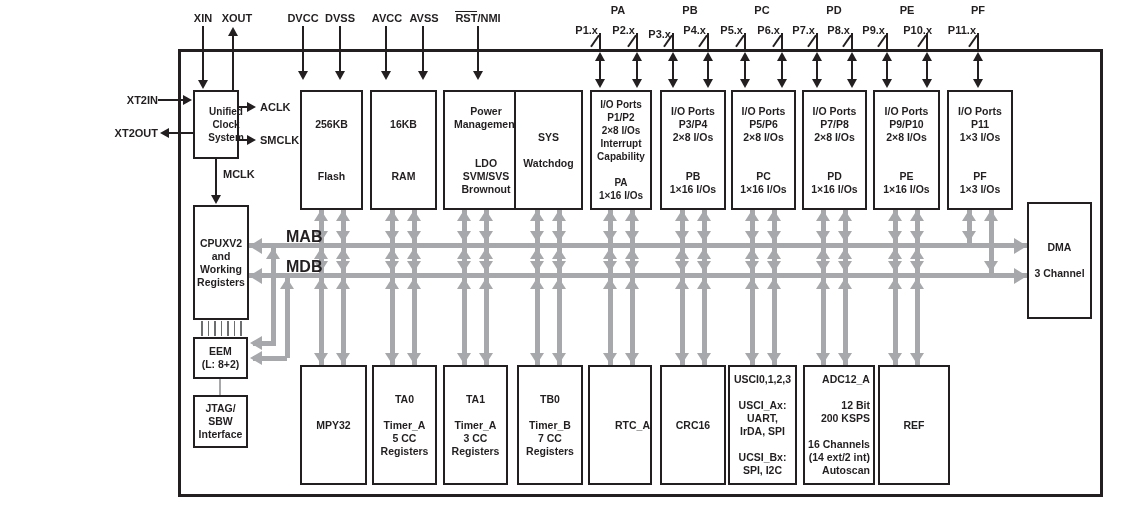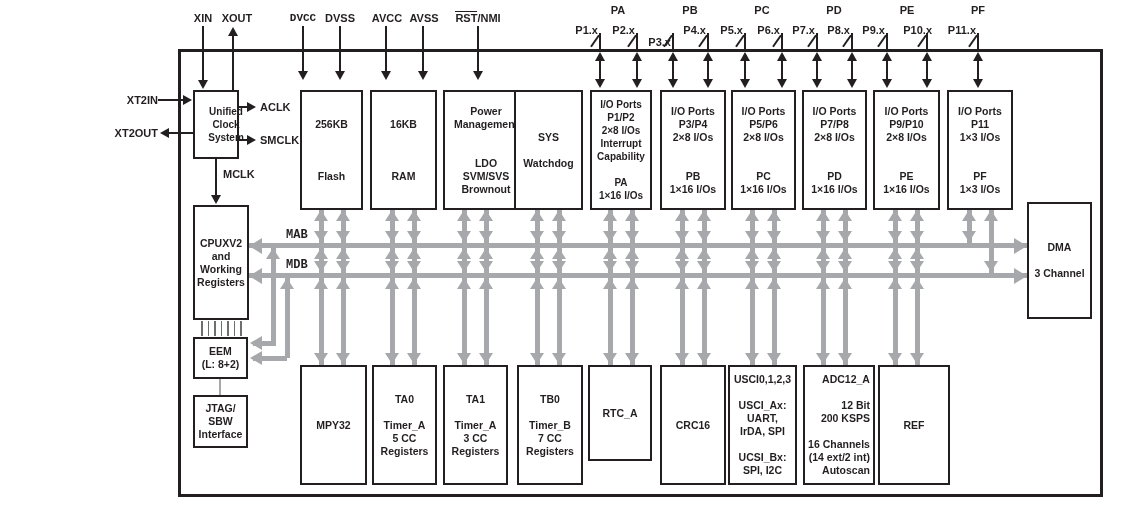--- a/index.html
+++ b/index.html
@@ -5,48 +5,48 @@
   html,body{margin:0;padding:0;background:#ffffff;}
   #diagram{position:relative;width:1130px;height:514px;background:#ffffff;overflow:hidden;
            font-family:"Liberation Sans","DejaVu Sans",sans-serif;color:#231f20;}
   .block{position:absolute;background:#ffffff;border:2px solid #231f20;box-sizing:border-box;
          display:flex;align-items:center;justify-content:center;text-align:center;z-index:5;}
   .btxt{font-weight:bold;font-size:10.5px;line-height:13px;white-space:nowrap;}
   .outer{position:absolute;border:3px solid #231f20;box-sizing:border-box;z-index:1;background:transparent;}
   .lbl{position:absolute;font-weight:bold;font-size:11px;line-height:13px;white-space:nowrap;z-index:8;}
   .ctr{text-align:center;}
   .rgt{text-align:right;}
-  .buslbl{position:absolute;font-weight:bold;font-size:12px;z-index:8;font-family:Liberation Mono, monospace;}
+  .buslbl{position:absolute;font-weight:bold;font-size:16px;z-index:8;}
   .ovl{border-top:1.5px solid #231f20;padding-top:0px;}
 </style>
 </head>
 <body>
 
 <div id="diagram">
 
   <div class="outer" style="left:178px;top:49px;width:925px;height:448px;"></div>
 
   <div class="lbl ctr" style="left:183px;top:12px;width:40px;">XIN</div>
   <div class="lbl ctr" style="left:212px;top:12px;width:50px;">XOUT</div>
-  <div class="lbl ctr" style="left:273px;top:12px;width:60px;font-family:Liberation Mono, monospace;">DVCC</div>
+  <div class="lbl ctr" style="left:273px;top:12px;width:60px;">DVCC</div>
   <div class="lbl ctr" style="left:310px;top:12px;width:60px;">DVSS</div>
   <div class="lbl ctr" style="left:357px;top:12px;width:60px;">AVCC</div>
   <div class="lbl ctr" style="left:394px;top:12px;width:60px;">AVSS</div>
   <div class="lbl ctr" style="left:438px;top:12px;width:80px;"><span class="ovl">RST</span><span>/NMI</span></div>
 
   <div class="lbl ctr" style="left:598px;top:4px;width:40px;">PA</div>
   <div class="lbl ctr" style="left:670px;top:4px;width:40px;">PB</div>
   <div class="lbl ctr" style="left:742px;top:4px;width:40px;">PC</div>
   <div class="lbl ctr" style="left:814px;top:4px;width:40px;">PD</div>
   <div class="lbl ctr" style="left:887px;top:4px;width:40px;">PE</div>
   <div class="lbl ctr" style="left:958px;top:4px;width:40px;">PF</div>
 
   <div class="lbl rgt" style="left:552px;top:24px;width:46px;">P1.x</div>
   <div class="lbl rgt" style="left:589px;top:24px;width:46px;">P2.x</div>
-  <div class="lbl rgt" style="left:625px;top:36px;width:46px;">P3.x</div>
+  <div class="lbl rgt" style="left:625px;top:28px;width:46px;">P3.x</div>
   <div class="lbl rgt" style="left:660px;top:24px;width:46px;">P4.x</div>
   <div class="lbl rgt" style="left:697px;top:24px;width:46px;">P5.x</div>
   <div class="lbl rgt" style="left:734px;top:24px;width:46px;">P6.x</div>
   <div class="lbl rgt" style="left:769px;top:24px;width:46px;">P7.x</div>
   <div class="lbl rgt" style="left:804px;top:24px;width:46px;">P8.x</div>
   <div class="lbl rgt" style="left:839px;top:24px;width:46px;">P9.x</div>
   <div class="lbl rgt" style="left:873px;top:24px;width:52px;padding-left:7px;">P10.x</div>
   <div class="lbl rgt" style="left:930px;top:24px;width:46px;">P11.x</div>
 
   <div class="lbl rgt" style="left:110px;top:94px;width:48px;">XT2IN</div>
@@ -108,21 +108,21 @@
     </div>
   <div class="block" style="left:372px;top:365px;width:65px;height:120px;">
       <div class="btxt">TA0<br>&nbsp;<br>Timer_A<br>5 CC<br>Registers</div>
     </div>
   <div class="block" style="left:443px;top:365px;width:65px;height:120px;">
       <div class="btxt">TA1<br>&nbsp;<br>Timer_A<br>3 CC<br>Registers</div>
     </div>
   <div class="block" style="left:517px;top:365px;width:66px;height:120px;">
       <div class="btxt">TB0<br>&nbsp;<br>Timer_B<br>7 CC<br>Registers</div>
     </div>
-  <div class="block" style="left:588px;top:365px;width:64px;height:96px;">
+  <div class="block" style="left:588px;top:365px;width:64px;height:120px;justify-content:flex-end;">
       <div class="btxt">RTC_A</div>
     </div>
   <div class="block" style="left:660px;top:365px;width:66px;height:120px;">
       <div class="btxt">CRC16</div>
     </div>
   <div class="block" style="left:728px;top:365px;width:69px;height:120px;">
       <div class="btxt">USCI0,1,2,3<br>&nbsp;<br>USCI_Ax:<br>UART,<br>IrDA, SPI<br>&nbsp;<br>UCSI_Bx:<br>SPI, I2C</div>
     </div>
   <div class="block" style="left:803px;top:365px;width:72px;height:120px;text-align:right;">
       <div class="btxt">ADC12_A<br>&nbsp;<br>12 Bit<br>200 KSPS<br>&nbsp;<br>16 Channels<br>(14 ext/2 int)<br>Autoscan</div>

